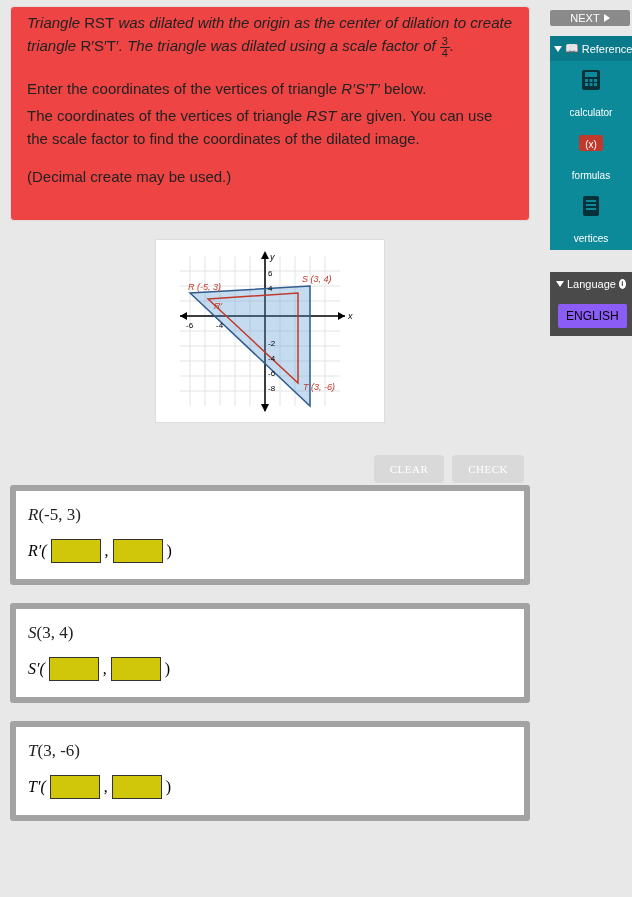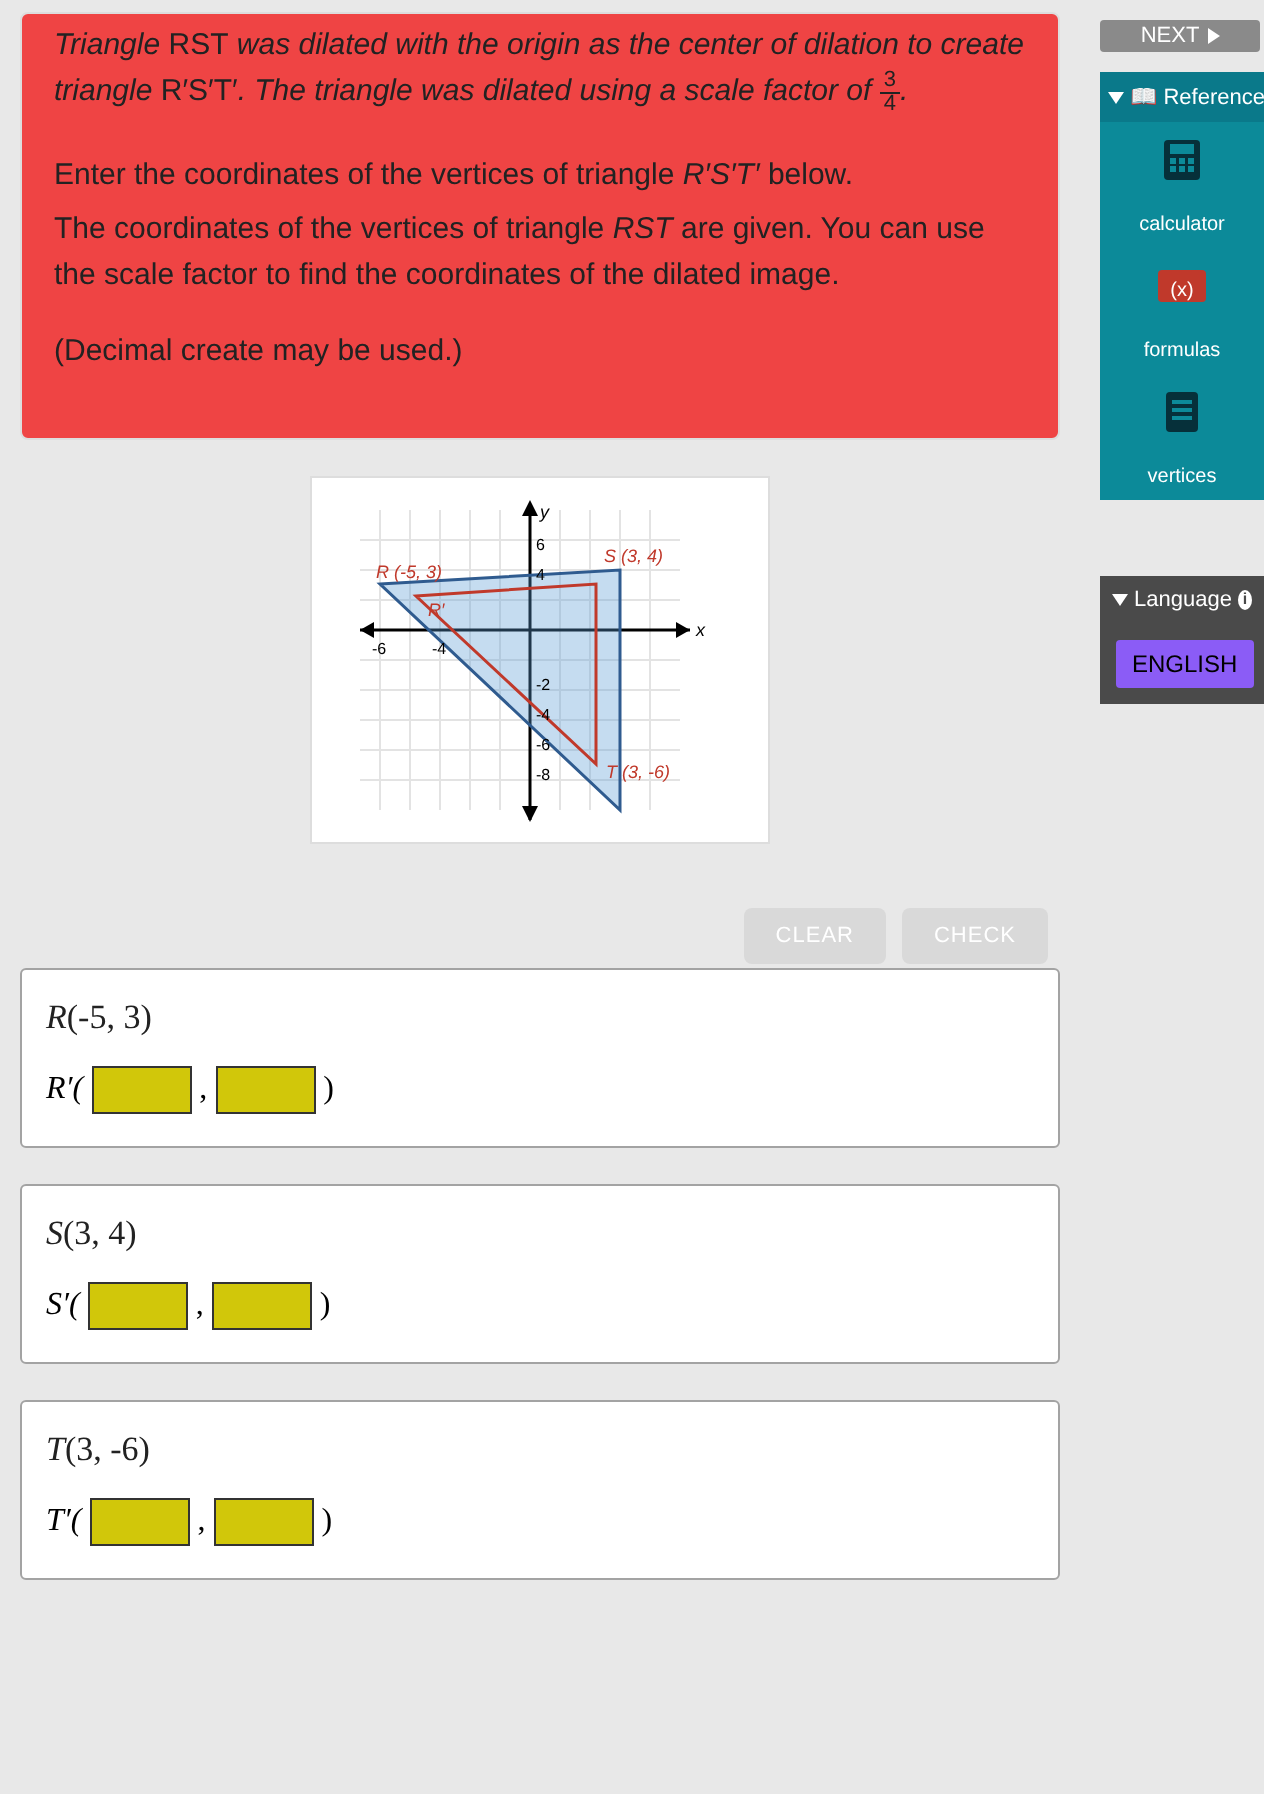--- a/index.html
+++ b/index.html
@@ -64,24 +64,25 @@
 }
 .btn {
   background: #d9d9d9;
   color: #fff;
   border: none;
   border-radius: 4px;
   font-size: 11px;
   letter-spacing: 0.5px;
   padding: 8px 16px;
   cursor: pointer;
+  font-family: Liberation Serif, serif;
 }
 .answer-card {
   background: #fff;
-  border: 1px solid #a3a3a3;
+  border: 6px solid #a3a3a3;
   border-radius: 3px;
   padding: 14px 12px 16px;
   margin-bottom: 18px;
 }
 .mathline {
   font-family: 'Times New Roman', serif;
   font-size: 17px;
   color: #222;
   font-style: italic;
 }
@@ -150,21 +151,21 @@
 .ref-icon {
   width: 26px;
   height: 22px;
   display: flex;
   align-items: center;
   justify-content: center;
 }
 .lang-panel {
   background: #4a4a4a;
   width: 82px;
-  margin-top: 38px;
+  margin-top: 22px;
 }
 .lang-header {
   font-size: 11px;
   color: #fff;
   padding: 6px 6px;
   display: flex;
   align-items: center;
   gap: 3px;
   cursor: pointer;
 }

